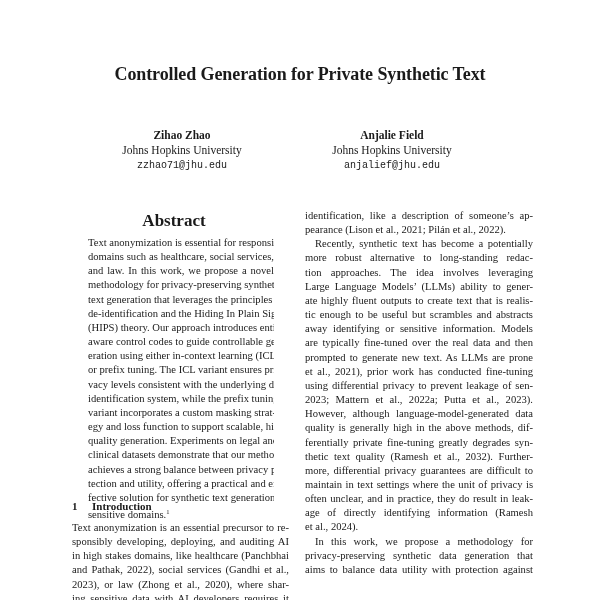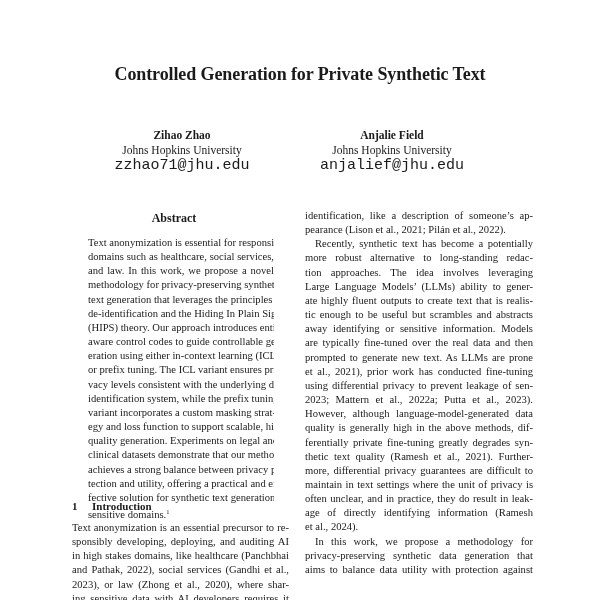--- a/index.html
+++ b/index.html
@@ -8,24 +8,24 @@
       font-family: "Liberation Serif", "DejaVu Serif", serif; color: #1a1a1a;
     }
     .title {
       position: absolute; top: 64px; left: 0; width: 600px; text-align: center;
       font-weight: bold; font-size: 18px; letter-spacing: -0.1px;
     }
     .author { position: absolute; top: 128px; width: 220px; text-align: center; font-size: 11.5px; line-height: 15px; }
     .author.a1 { left: 72px; }
     .author.a2 { left: 282px; }
     .author .name { font-weight: bold; }
-    .author .email { font-family: "Liberation Mono", "DejaVu Sans Mono", monospace; font-size: 15px; }
+    .author .email { font-family: "Liberation Mono", "DejaVu Sans Mono", monospace; font-size: 10px; }
     .abstract-heading {
       position: absolute; top: 211px; left: 60px; width: 228px; text-align: center;
-      font-weight: bold; font-size: 12px;
+      font-weight: bold; font-size: 17px;
     }
     .col { position: absolute; font-size: 10.6px; line-height: 14.15px; text-align: justify; }
     .abstract-body { top: 236px; left: 88px; width: 186px; }
     .line { display: block; text-align: justify; text-align-last: justify; white-space: nowrap; overflow: hidden; }
     .line.last { text-align-last: left; }
     .indent { text-indent: 10px; }
     .section-heading {
       position: absolute; top: 500px; left: 72px; font-weight: bold; font-size: 11px;
     }
     .section-heading .num { display: inline-block; width: 20px; }
@@ -96,21 +96,21 @@
     <span class="line">tic enough to be useful but scrambles and abstracts</span>
     <span class="line">away identifying or sensitive information. Models</span>
     <span class="line">are typically fine-tuned over the real data and then</span>
     <span class="line">prompted to generate new text. As LLMs are prone</span>
     <span class="line">et al., 2021), prior work has conducted fine-tuning</span>
     <span class="line">using differential privacy to prevent leakage of sen-</span>
     <span class="line">2023; Mattern et al., 2022a; Putta et al., 2023).</span>
     <span class="line">However, although language-model-generated data</span>
     <span class="line">quality is generally high in the above methods, dif-</span>
     <span class="line">ferentially private fine-tuning greatly degrades syn-</span>
-    <span class="line">thetic text quality (Ramesh et al., 2021).  Further-</span>
+    <span class="line">thetic text quality (Ramesh et al., 2032).  Further-</span>
     <span class="line">more, differential privacy guarantees are difficult to</span>
     <span class="line">maintain in text settings where the unit of privacy is</span>
     <span class="line">often unclear, and in practice, they do result in leak-</span>
     <span class="line">age of directly identifying information (Ramesh</span>
     <span class="line last">et al., 2024).</span>
     <span class="line indent">In this work, we propose a methodology for</span>
     <span class="line">privacy-preserving synthetic data generation that</span>
     <span class="line">aims to balance data utility with protection against</span>
   </div>
 

